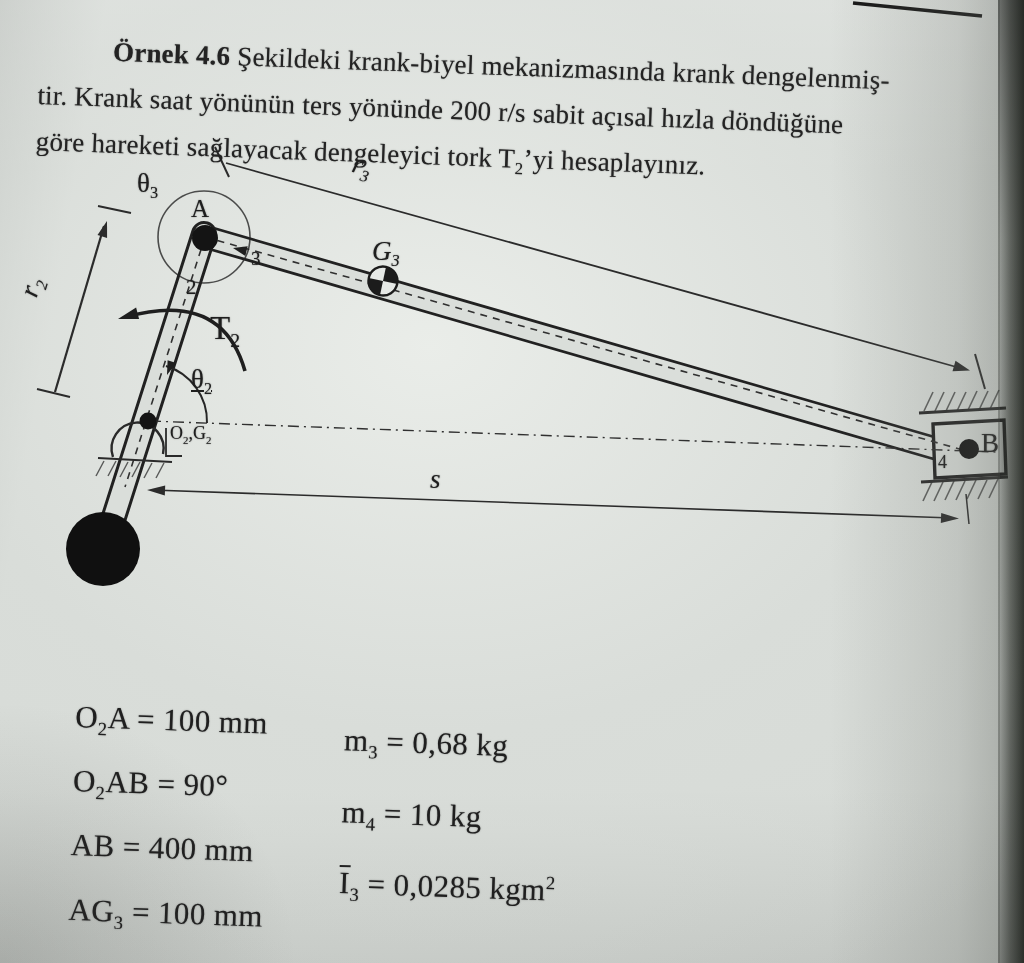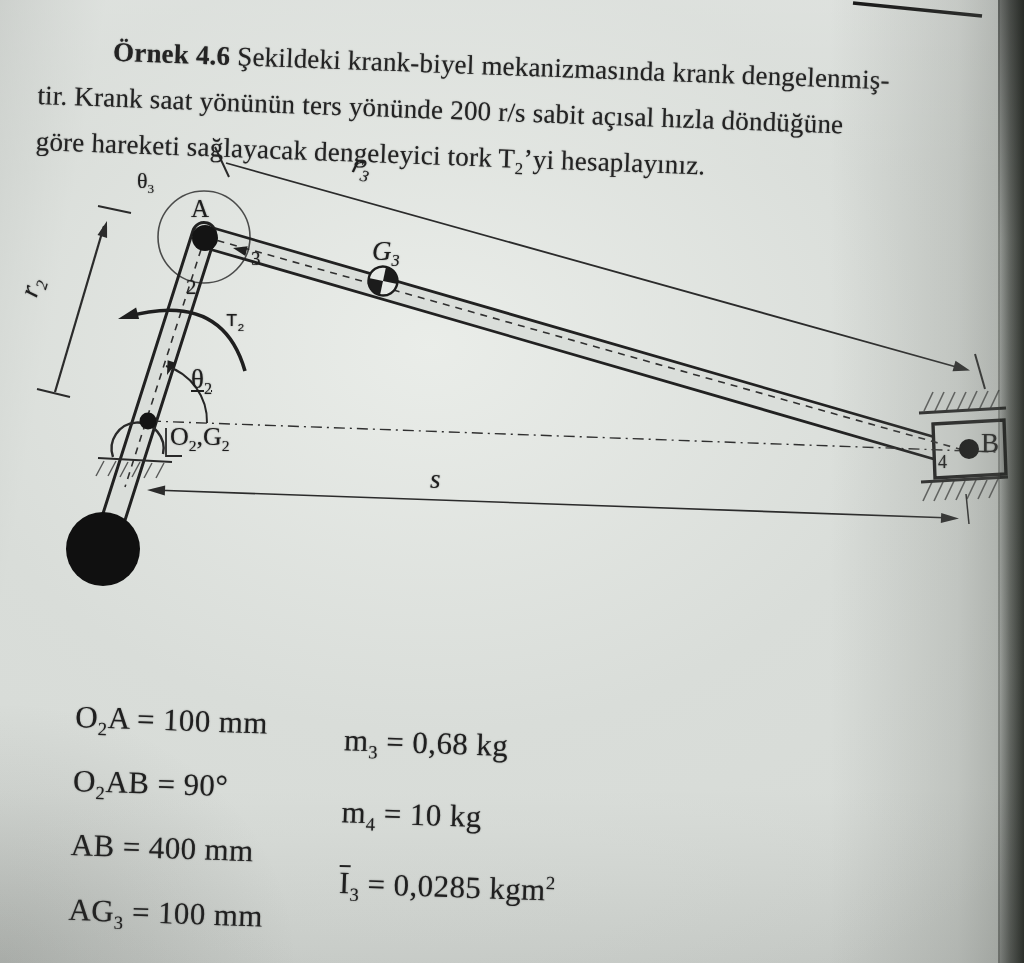--- a/index.html
+++ b/index.html
@@ -155,29 +155,29 @@
       <path d="M 383 281 L 383 295.5 A 14.5 14.5 0 0 1 368.5 281 Z" fill="#1c1c1c"></path>
     </g>
   </svg>
 
   <div class="para">
     <div class="pline pline1"><b>Örnek 4.6</b><span> Şekildeki krank-biyel mekanizmasında krank dengelenmiş-</span></div>
     <div class="pline"><span>tir. Krank saat yönünün ters yönünde 200 r/s sabit açısal hızla döndüğüne</span></div>
     <div class="pline"><span>göre hareketi sağlayacak dengeleyici tork T</span><sub>2</sub><span>’yi hesaplayınız.</span></div>
   </div>
 
-  <span class="dlabel" style="left:137px;top:170px;font-size:22px;"><span>θ</span><sub>3</sub></span>
+  <span class="dlabel" style="left:137px;top:170px;font-size:27px;"><span>θ</span><sub>3</sub></span>
   <span class="dlabel" style="left:191px;top:196px;font-size:25px;"><span>A</span></span>
   <span class="dlabel it" style="left:352px;top:152px;font-size:27px;transform:rotate(15deg);"><span>r</span><sub>3</sub></span>
   <span class="dlabel" style="left:372px;top:238px;font-size:27px;font-style:italic;"><span>G</span><sub>3</sub></span>
   <span class="dlabel" style="left:186px;top:277px;font-size:21px;"><span>2</span></span>
   <span class="dlabel" style="left:251px;top:249px;font-size:19px;"><span>3</span></span>
-  <span class="dlabel" style="left:226px;top:312px;font-size:19px;font-family:Liberation Mono, monospace;"><span>T</span><sub>2</sub></span>
+  <span class="dlabel" style="left:210px;top:312px;font-size:33px;"><span>T</span><sub>2</sub></span>
   <span class="dlabel" style="left:191px;top:366px;font-size:27px;text-decoration:underline;"><span>θ</span><sub>2</sub></span>
-  <span class="dlabel" style="left:170px;top:424px;font-size:26px;"><span>O</span><sub>2</sub><span>,G</span><sub>2</sub></span>
+  <span class="dlabel" style="left:170px;top:424px;font-size:18px;"><span>O</span><sub>2</sub><span>,G</span><sub>2</sub></span>
   <span class="dlabel it" style="left:24px;top:272px;font-size:27px;transform:rotate(-73deg);"><span>r</span><sub>2</sub></span>
   <span class="dlabel it" style="left:430px;top:466px;font-size:27px;"><span>s</span></span>
   <span class="dlabel" style="left:981px;top:430px;font-size:27px;"><span>B</span></span>
   <span class="dlabel" style="left:938px;top:453px;font-size:18px;"><span>4</span></span>
 
   <div class="givens">
     <div class="col col-left">
       <div class="eq"><span>O</span><sub>2</sub><span>A = 100 mm</span></div>
       <div class="eq"><span>O</span><sub>2</sub><span>AB = 90°</span></div>
       <div class="eq"><span>AB</span><sub></sub><span> = 400 mm</span></div>

